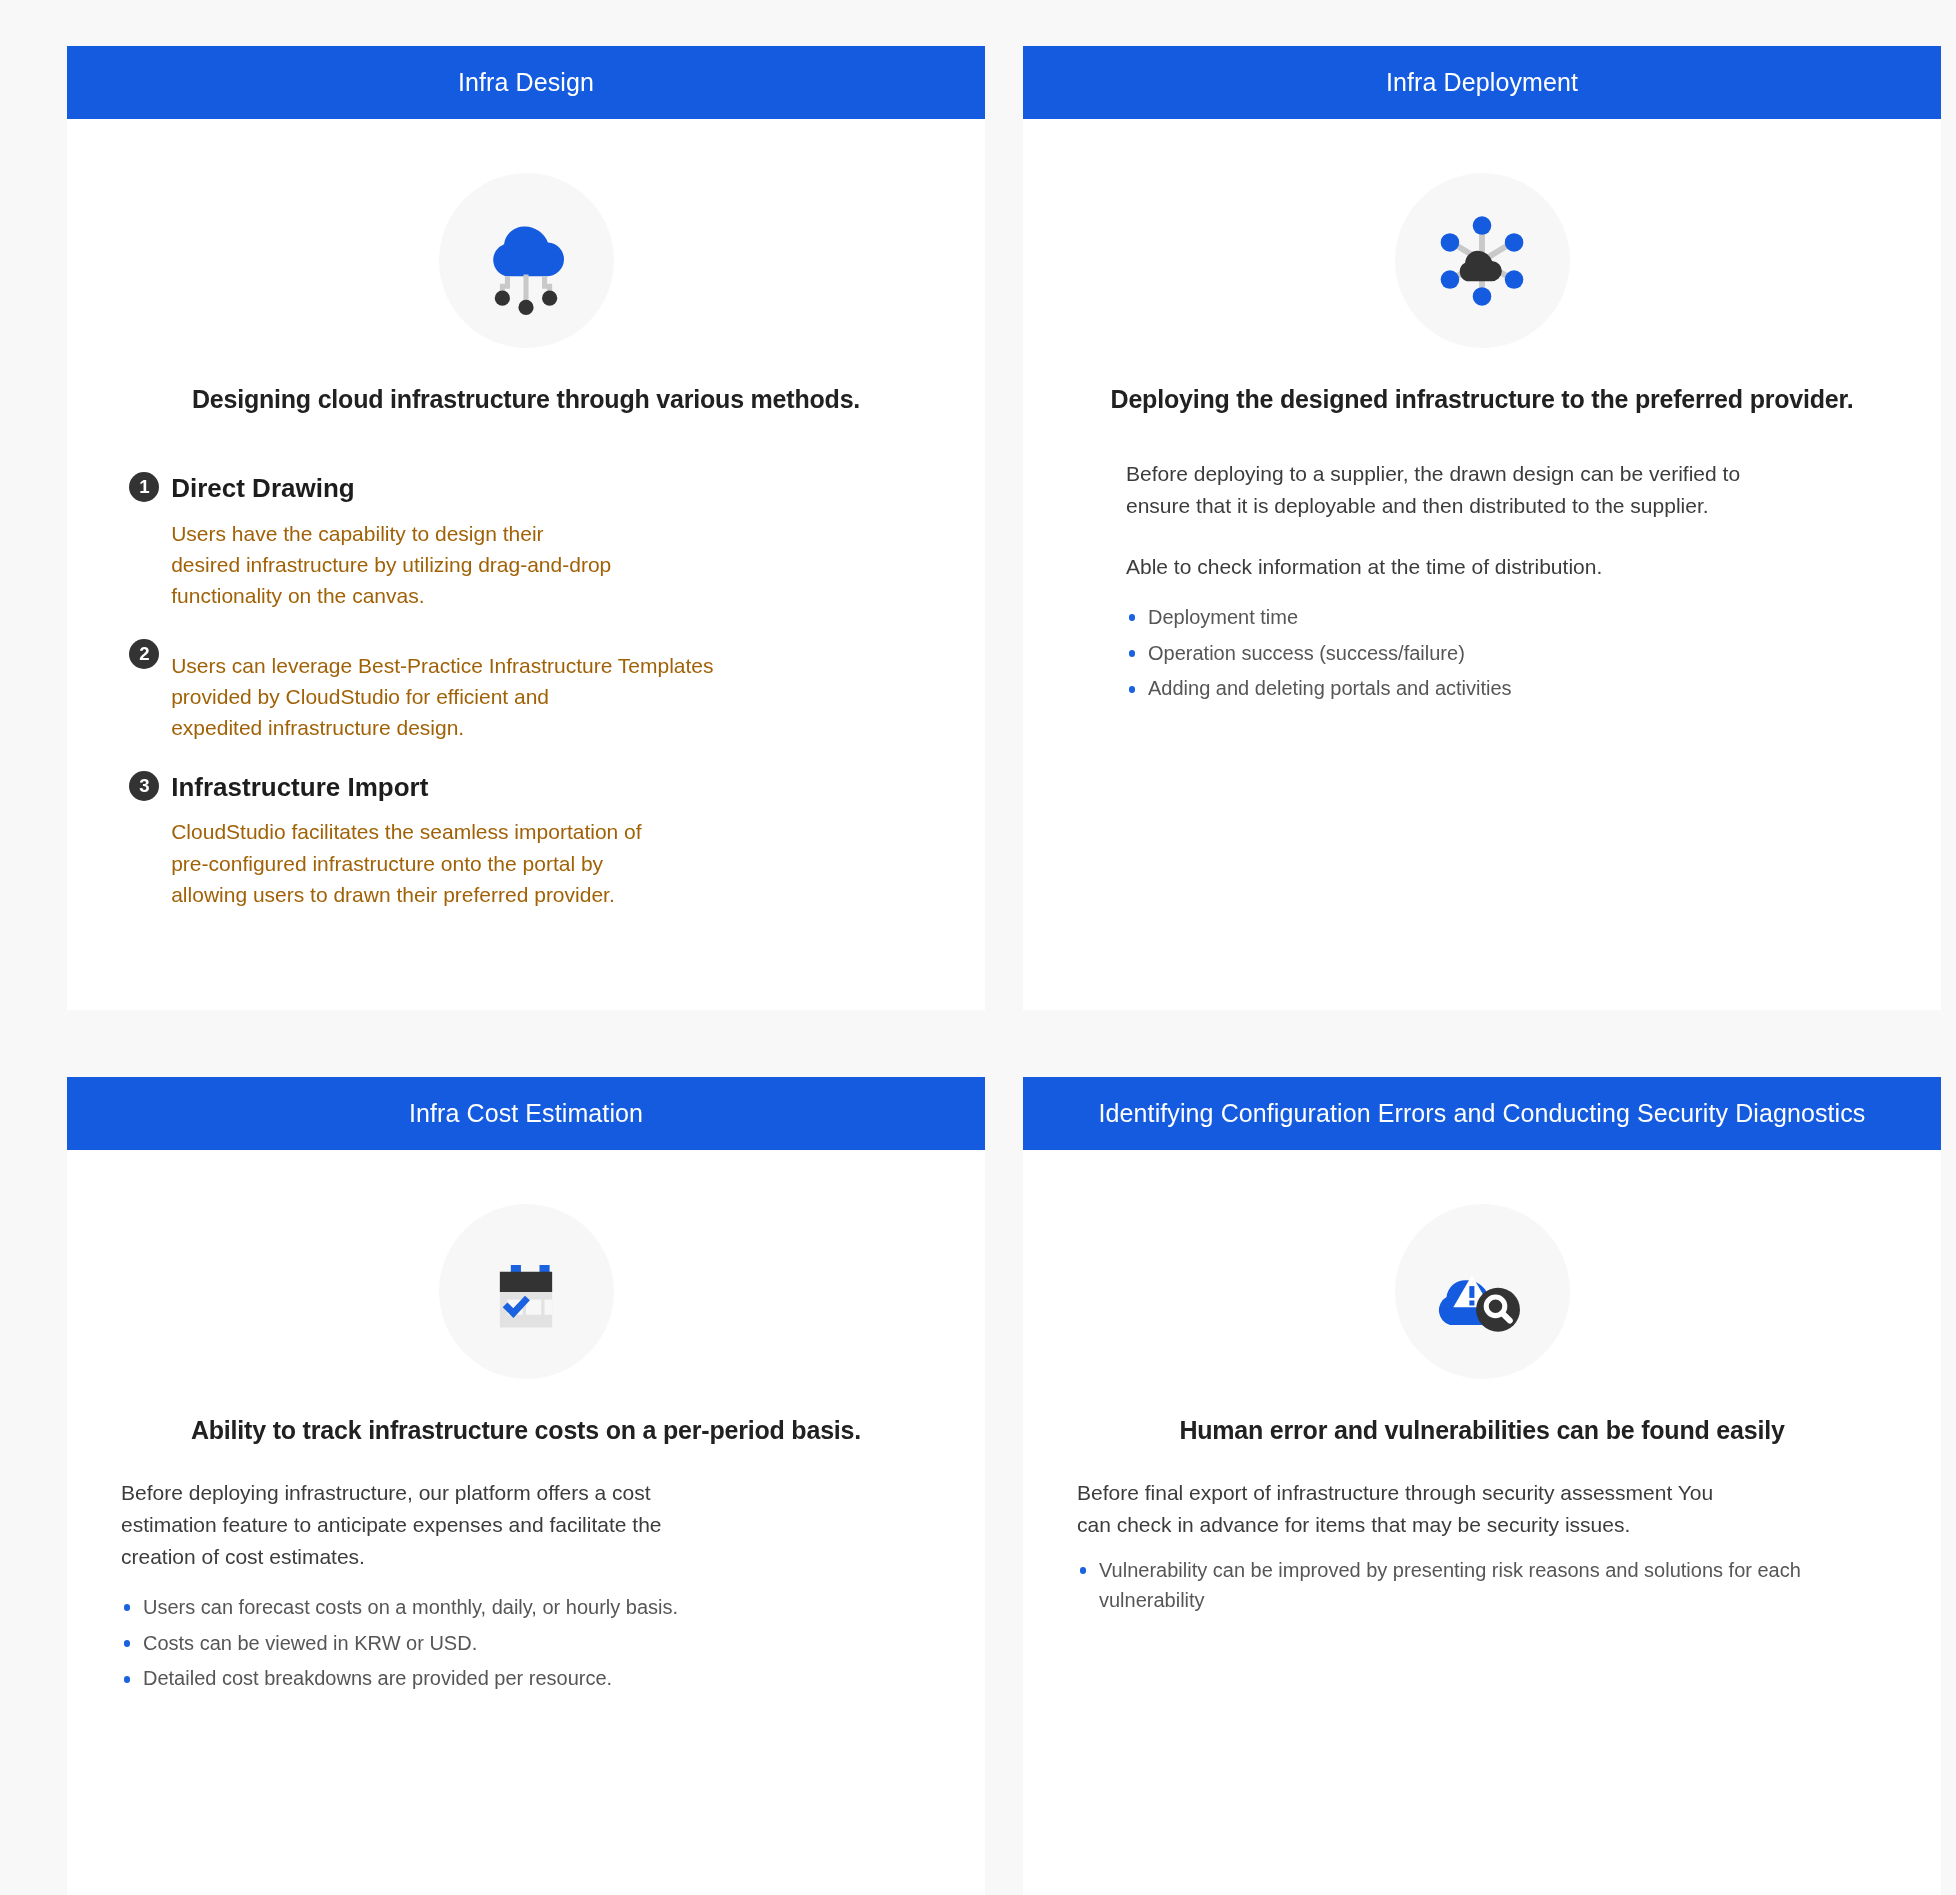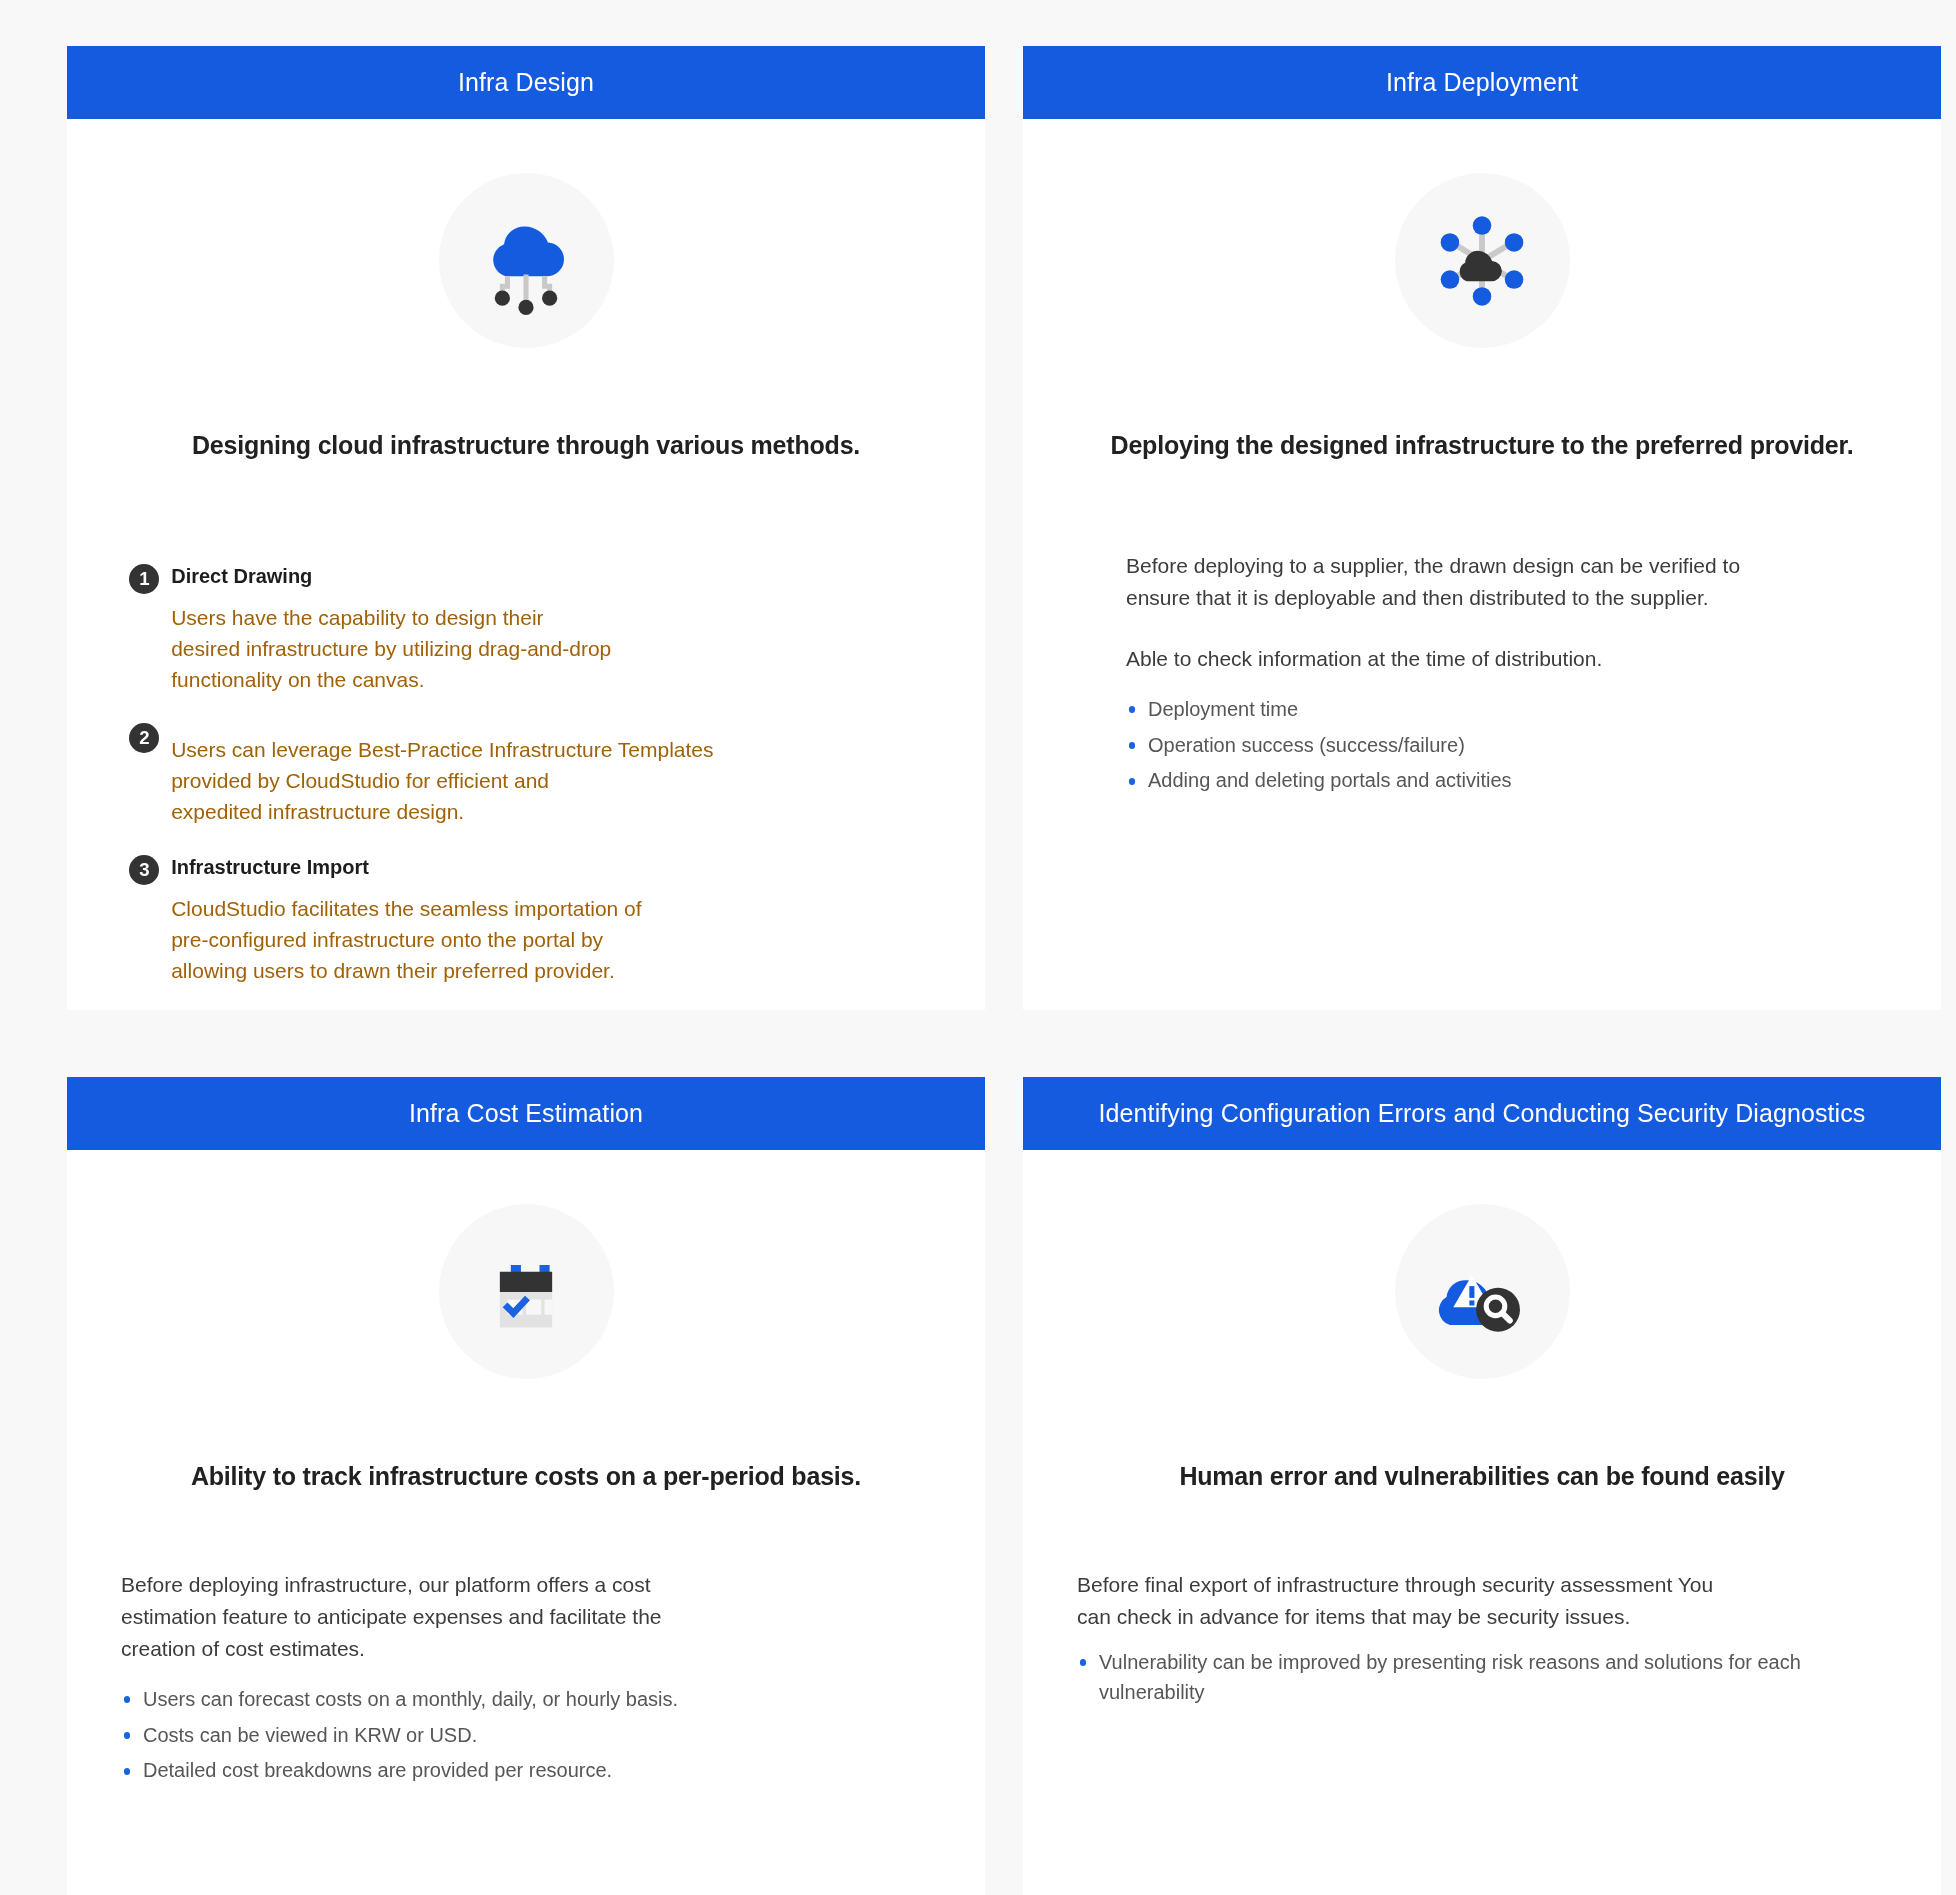--- a/index.html
+++ b/index.html
@@ -45,21 +45,20 @@
     letter-spacing: 0.1px;
     text-align: right;
     padding: 0 20px;
   }
 
   .card-body {
     flex: 1;
     display: flex;
     flex-direction: column;
     padding: 0 54px;
-    gap: 46px;
   }
 
   .icon-wrap {
     display: flex;
     justify-content: center;
     margin-top: 51px;
   }
 
   .icon-circle {
     width: 175px;
@@ -102,21 +101,21 @@
     display: flex;
     align-items: center;
     justify-content: center;
     flex: none;
     margin-top: 0.8px;
   }
 
   .step-text { padding-left: 11.8px; }
 
   .step-title {
-    font-size: 20px;
+    font-size: 26px;
     font-weight: 700;
     color: #1d1d1d;
     line-height: 1.32;
   }
 
   .step-desc {
     font-size: 21px;
     color: #a16207;
     line-height: 1.48;
     margin-top: 12px;

